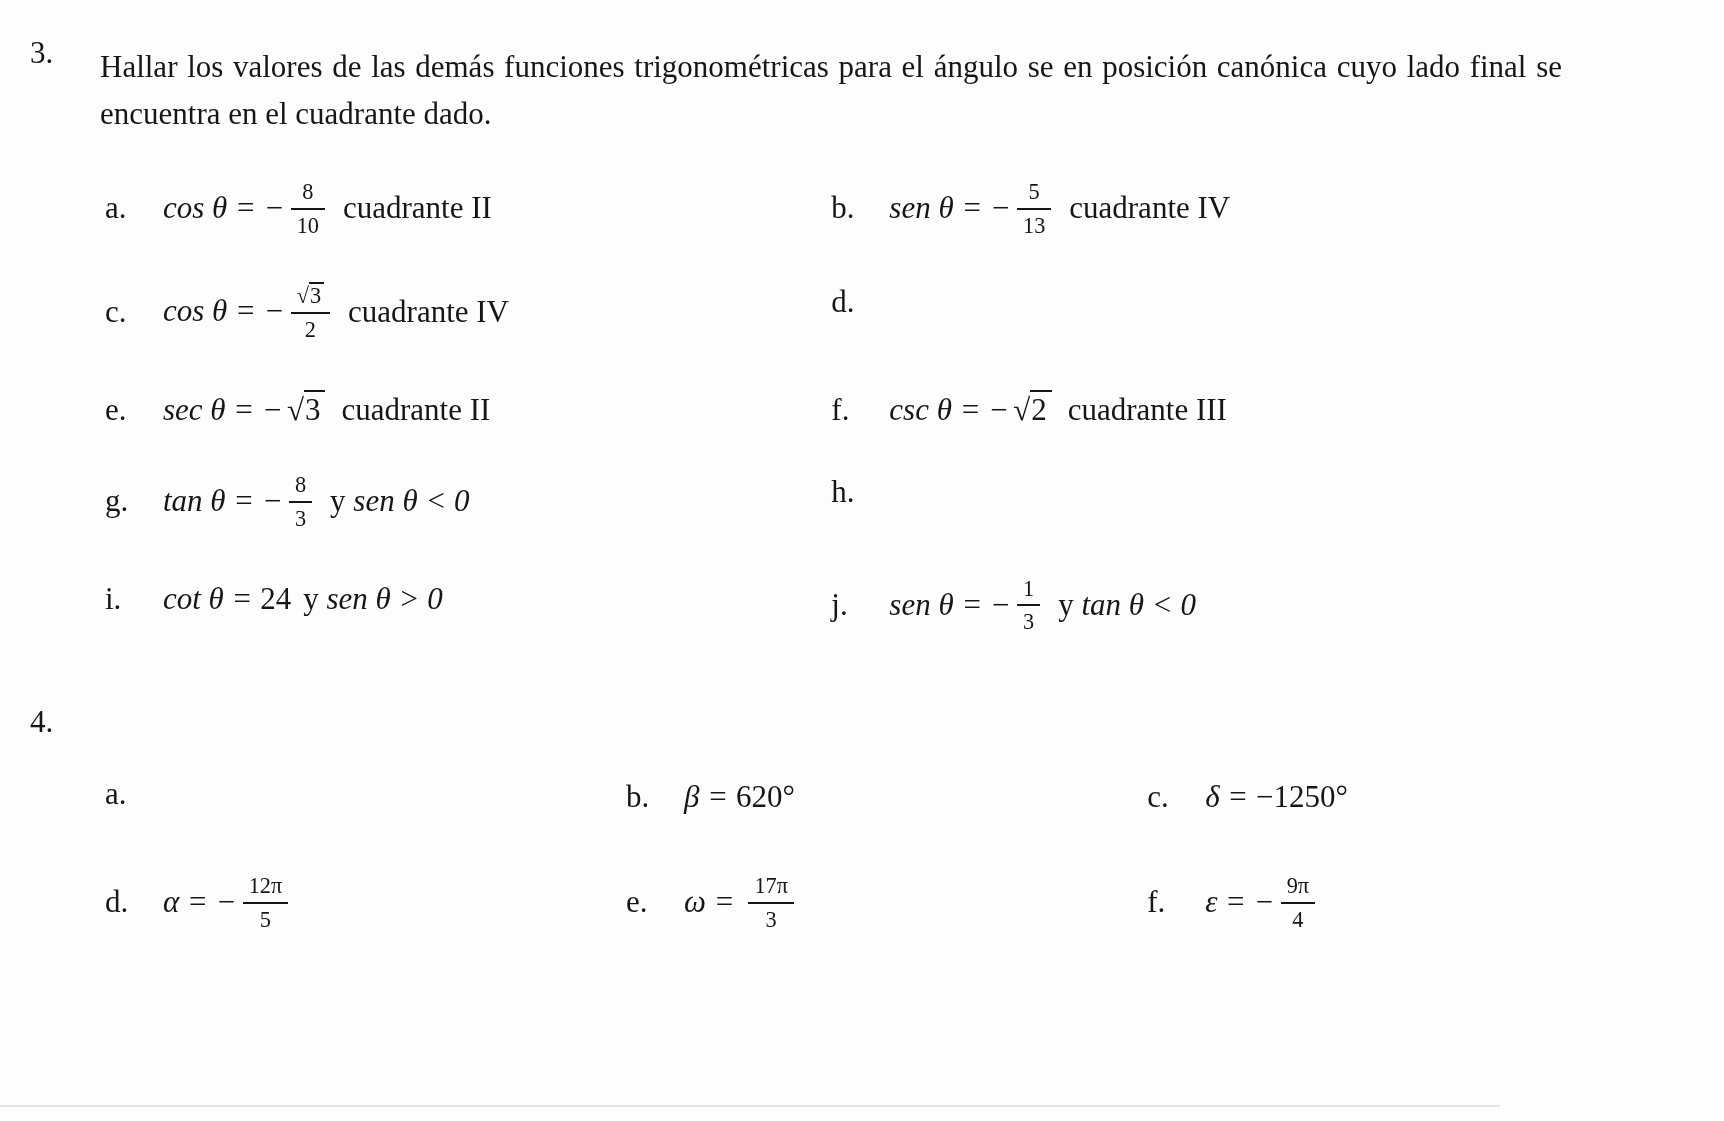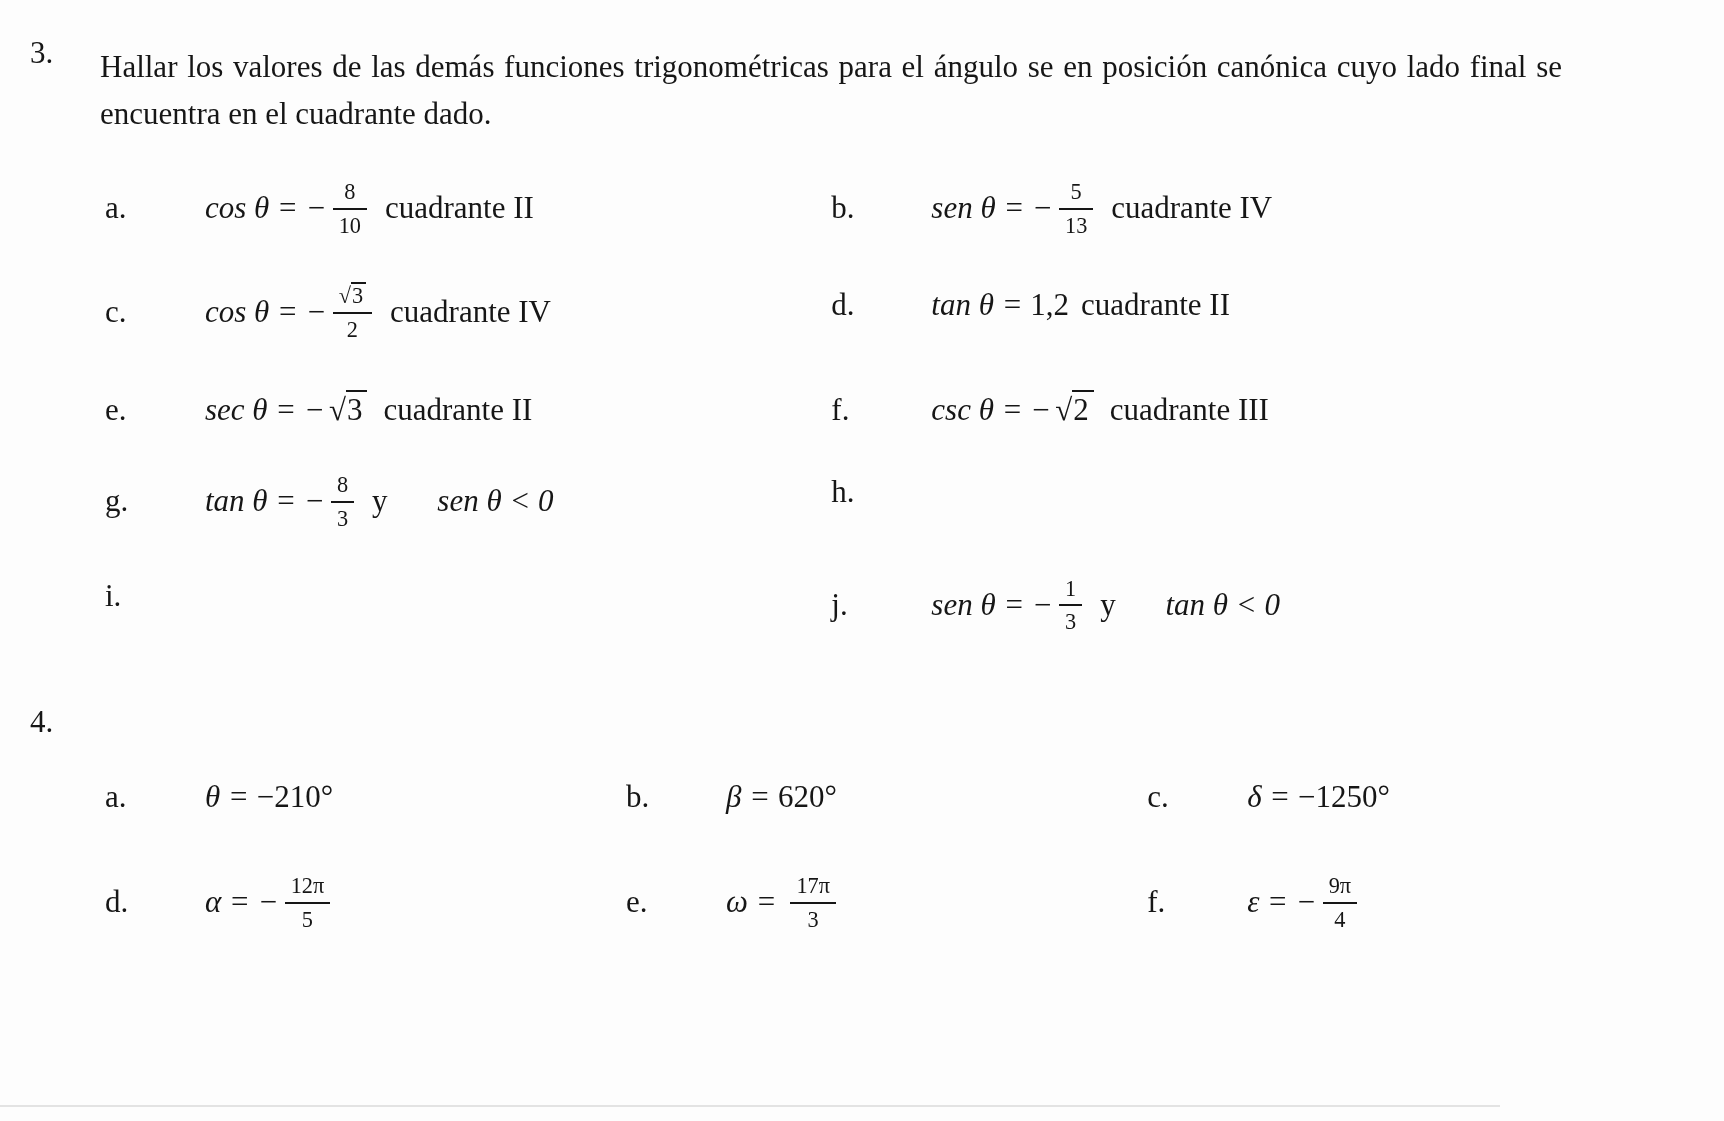--- a/index.html
+++ b/index.html
@@ -26,21 +26,21 @@
   .items {
     display: grid;
     margin-left: 75px;
     margin-top: 30px;
   }
   .cols-2 { grid-template-columns: 46% 54%; row-gap: 44px; }
   .cols-3 { grid-template-columns: 33% 33% 34%; row-gap: 58px; }
   .item { display: flex; align-items: baseline; }
   .ilabel { width: 58px; flex-shrink: 0; }
   .expr { flex: 1; line-height: 1.35; }
-  .math { font-style: italic; margin-left: 42px; }
+  .math { font-style: italic; }
   .plain { font-style: normal; margin-left: 12px; text-align: center; }
   .numeric { font-style: normal; }
   .frac {
     display: inline-block;
     text-align: center;
     vertical-align: middle;
     margin: 0 6px;
     font-size: 0.72em;
     line-height: 1.15;
     font-style: normal;
@@ -89,55 +89,54 @@
         <div class="item">
           <span class="ilabel">b.</span>
           <span class="expr"><span class="math">sen θ = −</span><span class="frac"><span class="num">5</span><span class="den">13</span></span><span class="plain">cuadrante IV</span></span>
         </div>
         <div class="item">
           <span class="ilabel">c.</span>
           <span class="expr"><span class="math">cos θ = −</span><span class="frac"><span class="num"><span class="rad">√</span><span class="sqrt-body">3</span></span><span class="den">2</span></span><span class="plain">cuadrante IV</span></span>
         </div>
         <div class="item">
           <span class="ilabel">d.</span>
-          <span class="expr"><span class="math">tan θ = </span><span class="numeric">1,2</span><span class="plain">cuadrante II</span></span>
         </div>
         <div class="item">
           <span class="ilabel">e.</span>
           <span class="expr"><span class="math">sec θ = −</span><span class="sqrt"><span class="rad">√</span><span class="sqrt-body">3</span></span><span class="plain">cuadrante II</span></span>
         </div>
         <div class="item">
           <span class="ilabel">f.</span>
           <span class="expr"><span class="math">csc θ = −</span><span class="sqrt"><span class="rad">√</span><span class="sqrt-body">2</span></span><span class="plain">cuadrante III</span></span>
         </div>
         <div class="item">
           <span class="ilabel">g.</span>
           <span class="expr"><span class="math">tan θ = −</span><span class="frac"><span class="num">8</span><span class="den">3</span></span><span class="plain">y </span><span class="math">sen θ &lt; 0</span></span>
         </div>
         <div class="item">
           <span class="ilabel">h.</span>
         </div>
         <div class="item">
           <span class="ilabel">i.</span>
+          <span class="expr"><span class="math">cot θ = </span><span class="numeric">24</span><span class="plain">y </span><span class="math">sen θ &gt; 0</span></span>
         </div>
         <div class="item">
           <span class="ilabel">j.</span>
           <span class="expr"><span class="math">sen θ = −</span><span class="frac"><span class="num">1</span><span class="den">3</span></span><span class="plain">y </span><span class="math">tan θ &lt; 0</span></span>
         </div>
       </div>
   </section>
 
   <section class="problem">
     <div class="prob-head">
       <span class="pnum">4.</span>
     </div>
     <div class="items cols-3">
         <div class="item">
           <span class="ilabel">a.</span>
-          <span class="expr"><span class="math">θ = </span><span class="numeric">−210°</span></span>
         </div>
         <div class="item">
           <span class="ilabel">b.</span>
           <span class="expr"><span class="math">β = </span><span class="numeric">620°</span></span>
         </div>
         <div class="item">
           <span class="ilabel">c.</span>
           <span class="expr"><span class="math">δ = </span><span class="numeric">−1250°</span></span>
         </div>
         <div class="item">

